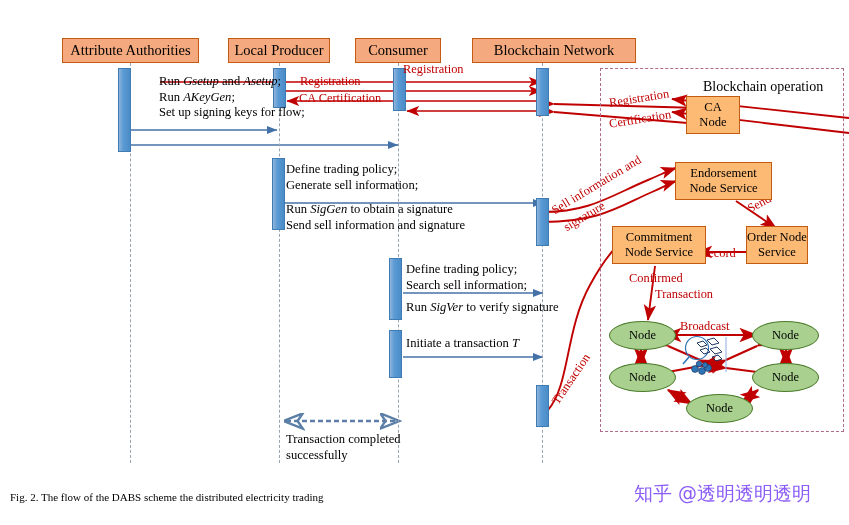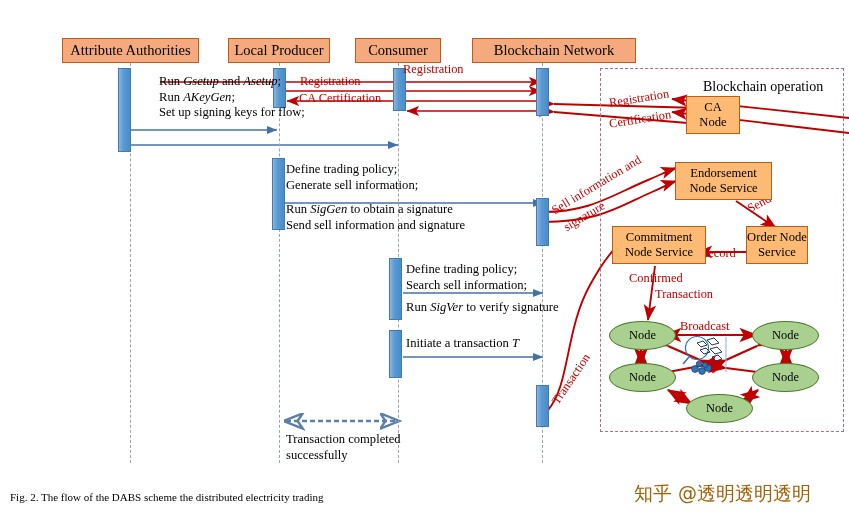--- a/index.html
+++ b/index.html
@@ -43,21 +43,21 @@
         border:1.1px solid #4a7a2a;border-radius:50%;font-size:12.4px;
         display:flex;align-items:center;justify-content:center;}
 
   
   .caption{position:absolute;font-size:11px;white-space:nowrap;}
 
   
   .donetxt{position:absolute;font-size:12.6px;line-height:15.5px;}
 
   
-  .wm{position:absolute;color:#a16207;font-size:19px;white-space:nowrap;
+  .wm{position:absolute;color:#8b5cf6;font-size:19px;white-space:nowrap;
       font-family:"DejaVu Sans", sans-serif;}
 
   svg.ov{position:absolute;left:0;top:0;width:849px;height:525px;
          pointer-events:none;overflow:visible;}
 </style>
 </head>
 <body>
 
 <div id="stage">
 

